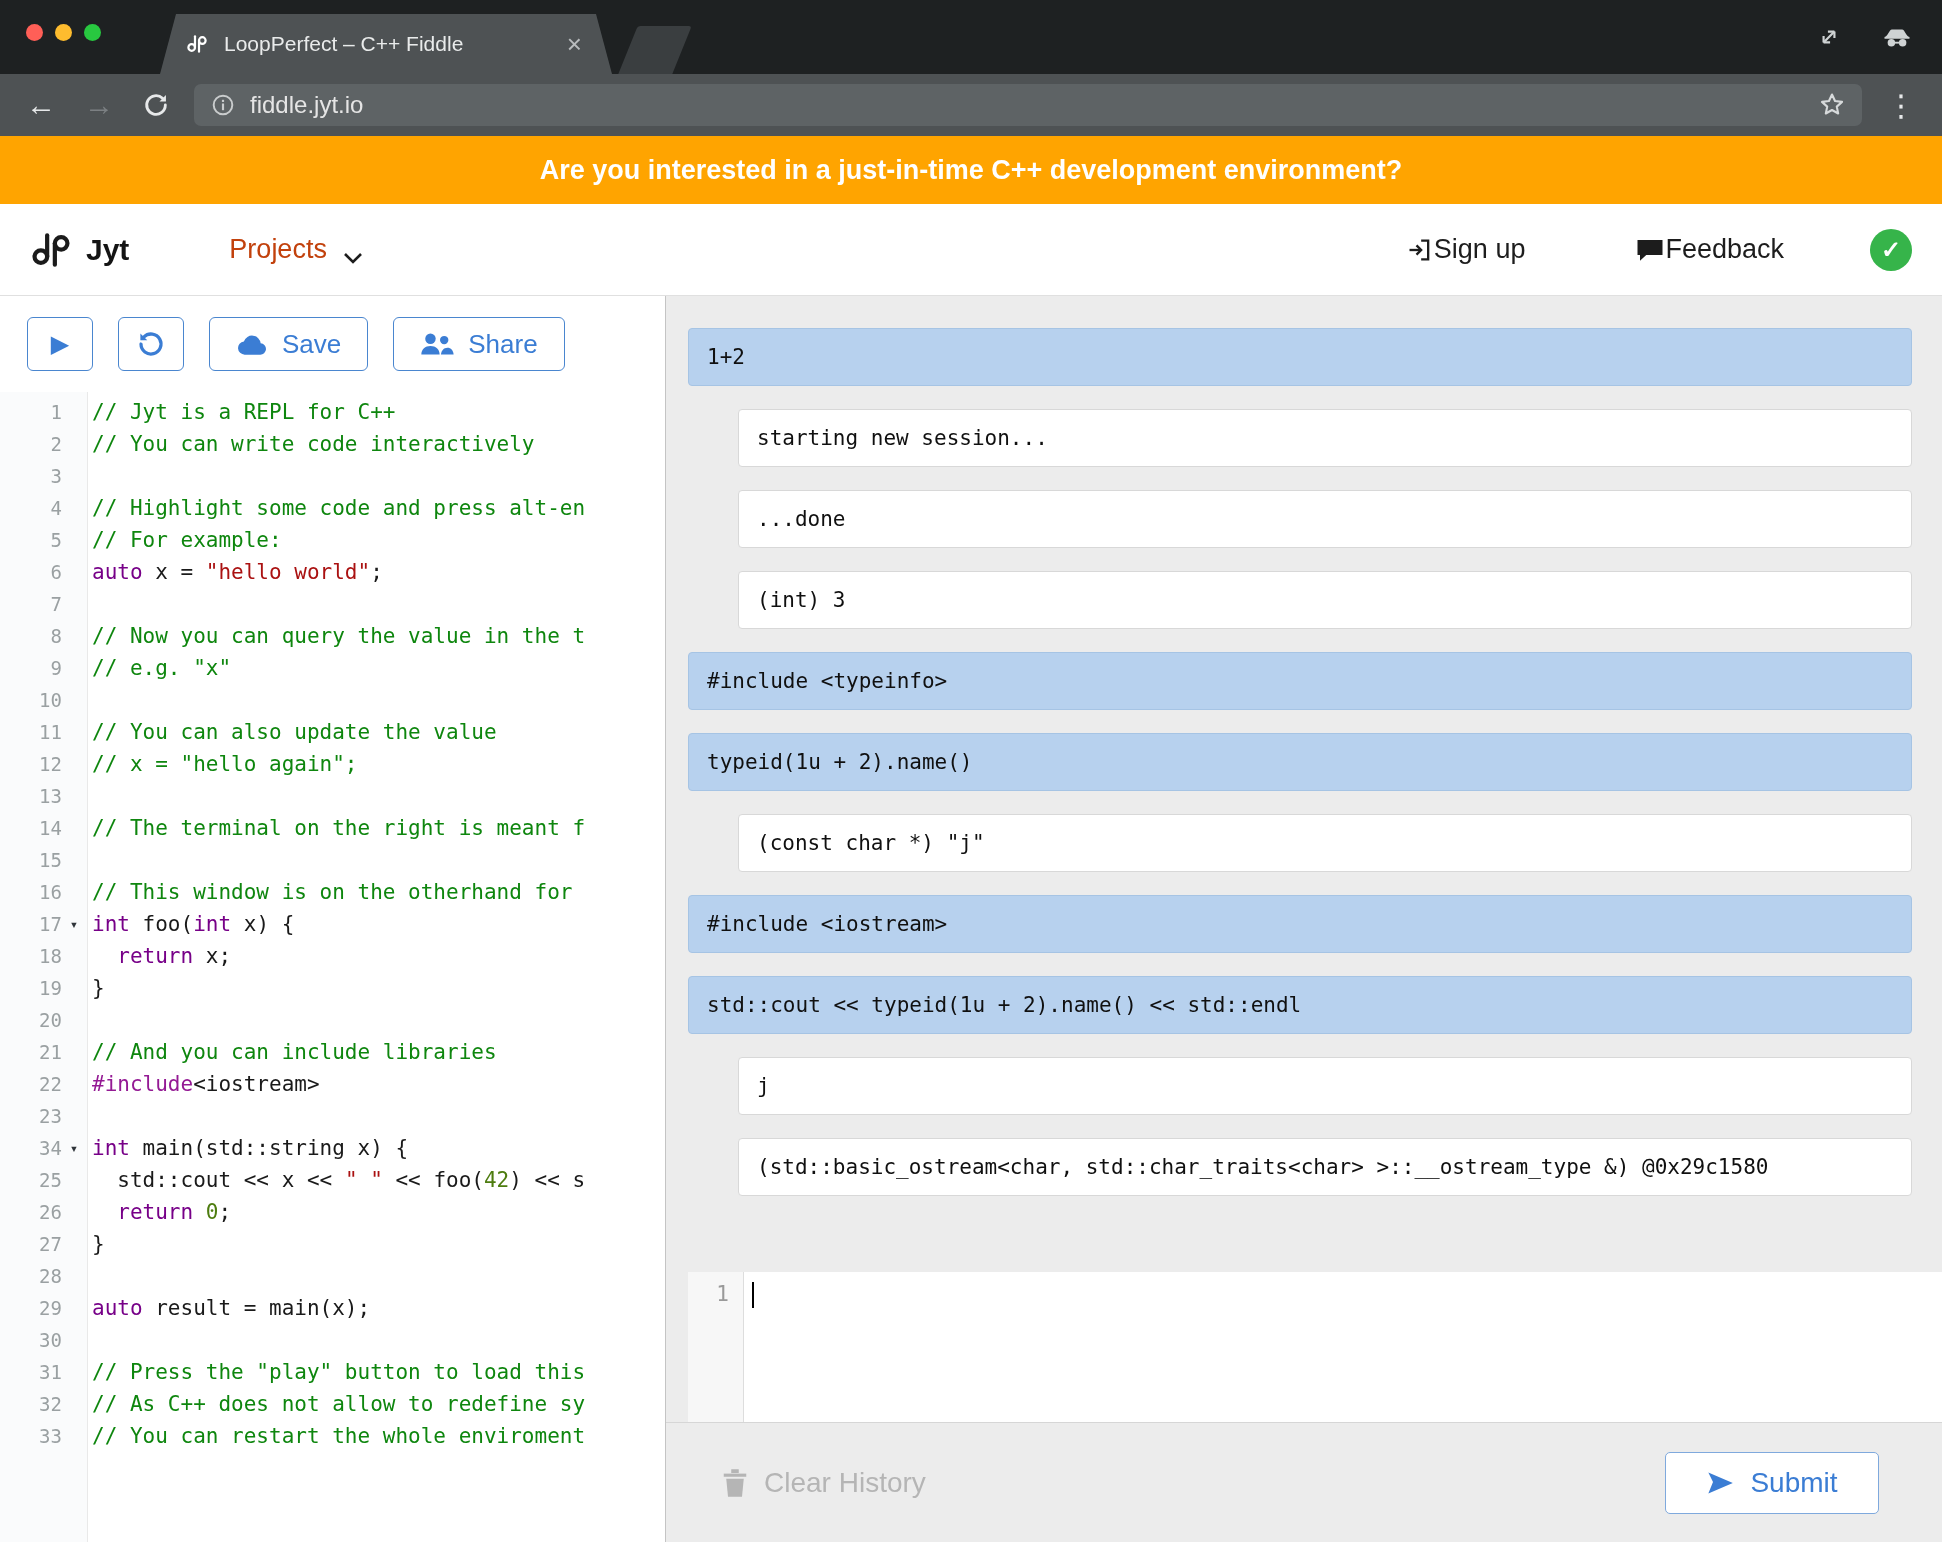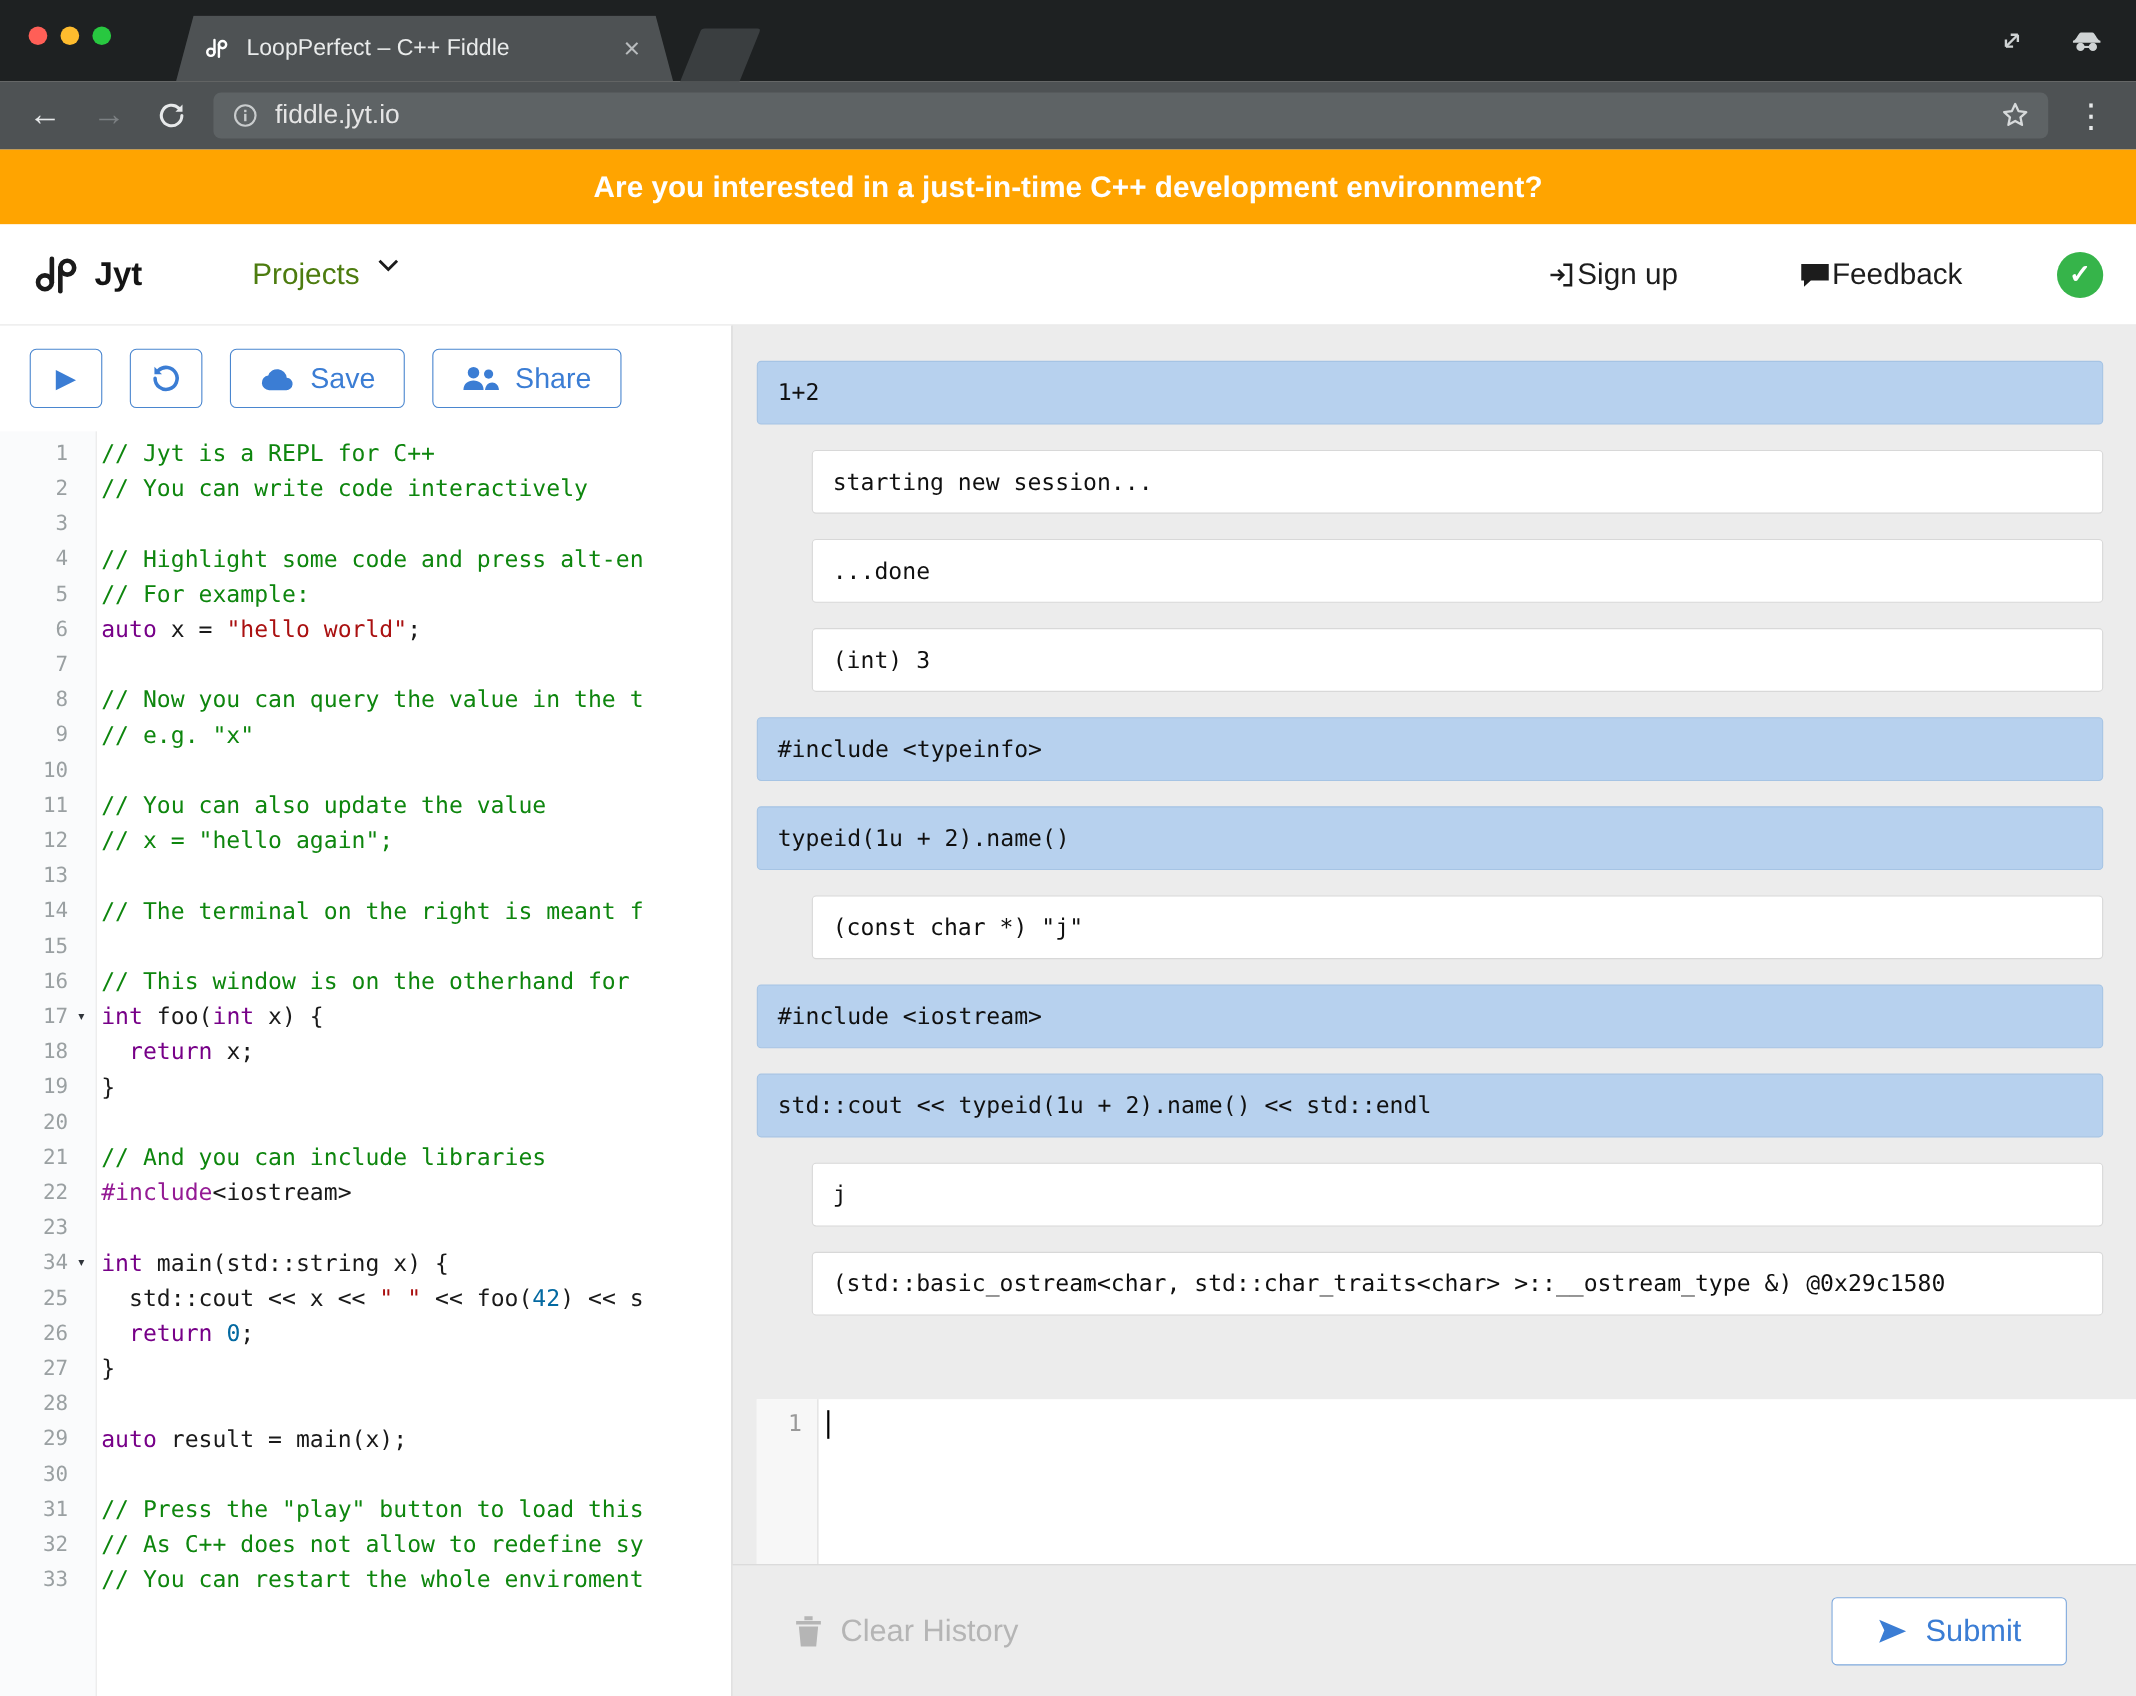--- a/index.html
+++ b/index.html
@@ -26,21 +26,21 @@
   .url-text { color:#e5e5e5; font-size:24px; margin-left:14px; }
   .star { margin-left:auto; display:flex; }
   .dots { color:#e7e9ea; font-size:30px; margin-left:24px; }
 
   
   .banner { height:68px; background:#ffa400; color:#fff; font-size:27px; font-weight:bold;
             text-align:center; line-height:68px; flex:none; }
   .appheader { height:92px; background:#fff; border-bottom:1px solid #e0e0e0; display:flex; align-items:center;
                padding:0 30px; flex:none; }
   .brand { font-size:30px; font-weight:bold; color:#141414; margin-left:14px; }
-  .projects { margin-left:100px; display:flex; align-items:flex-start; gap:16px; font-size:27px; color:#4d7c0f; }
+  .projects { margin-left:100px; display:flex; align-items:flex-end; gap:16px; font-size:27px; color:#c2410c; }
   .hdr-right { margin-left:auto; display:flex; align-items:center; }
   .signup, .feedback { display:flex; align-items:center; font-size:27px; color:#1d1d1d; }
   .feedback { margin-left:110px; }
   .okbadge { margin-left:86px; width:42px; height:42px; border-radius:50%; background:#36b44a; color:#fff;
              font-size:24px; font-weight:bold; display:flex; align-items:center; justify-content:center; }
 
   
   .main { flex:1; display:flex; min-height:0; }
   .left-pane { width:666px; flex:none; border-right:1px solid #c4c4c4; background:#fff; display:flex; flex-direction:column; }
   .toolbar { height:96px; flex:none; display:flex; gap:25px; padding:21px 0 0 27px; }
@@ -53,21 +53,21 @@
   .editor { flex:1; position:relative; overflow:hidden; }
   .gutter-bg { position:absolute; left:0; top:0; bottom:0; width:88px; background:#fafbfc; border-right:1px solid #e9e9e9; }
   .code-lines { position:relative; padding-top:4px; }
   .code-line { display:flex; height:32px; line-height:32px; font-family:"DejaVu Sans Mono", monospace; font-size:21px; }
   .ln { width:62px; flex:none; text-align:right; color:#9aa0a2; font-size:19px; }
   .fold { width:24px; flex:none; text-align:center; color:#2f343a; font-size:14px; line-height:32px; }
   .ct { white-space:pre; padding-left:6px; color:#1a1a1a; }
   .tok-com { color:#0e860e; }
   .tok-kw  { color:#770088; }
   .tok-str { color:#aa1111; }
-  .tok-num { color:#0369a1; }
+  .tok-num { color:#4d7c0f; }
   .tok-meta{ color:#941a94; }
   .tok-pl  { color:#1a1a1a; }
 
   .right-pane { flex:1; background:#ececec; display:flex; flex-direction:column; min-width:0; }
   .repl-history { flex:1; padding-top:32px; overflow:hidden; }
   .repl-entry { height:58px; line-height:56px; border-radius:4px; margin:0 30px 23px 22px; padding:0 18px;
                 font-family:"DejaVu Sans Mono", monospace; font-size:21px; color:#101010;
                 white-space:pre; overflow:hidden; }
   .repl-entry.input  { background:#b7d1ee; border:1px solid #a6c4e4; }
   .repl-entry.output { background:#ffffff; border:1px solid #d8d8d8; margin-left:72px; }

